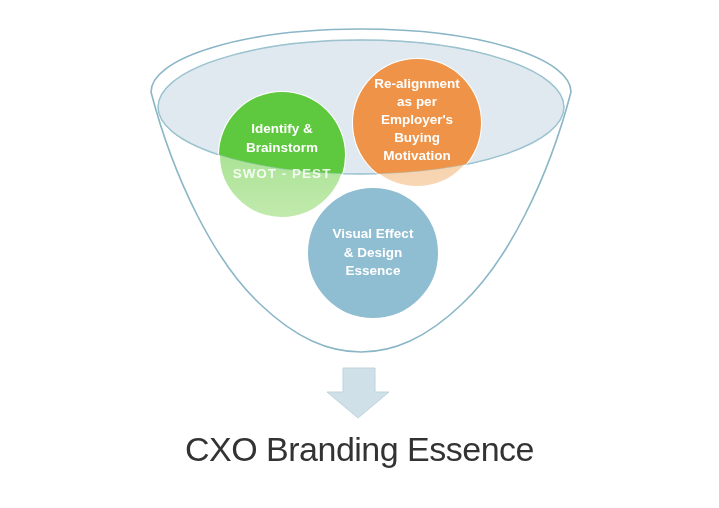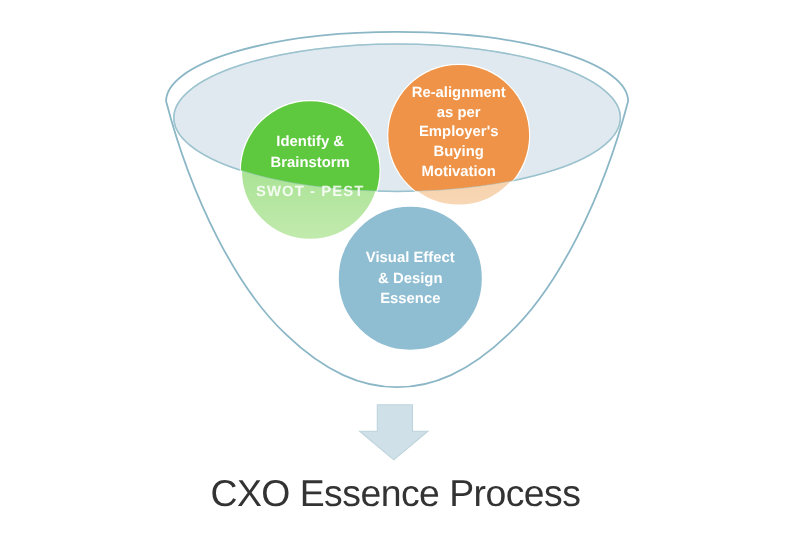--- a/index.html
+++ b/index.html
@@ -83,14 +83,14 @@
     <text x="417" y="142">Buying</text>
     <text x="417" y="160">Motivation</text>
 
     <text x="373" y="238">Visual Effect</text>
     <text x="373" y="257">&amp; Design</text>
     <text x="373" y="275">Essence</text>
 
     <path d="M 343 368 H 375 V 392 H 389 L 358 418 L 327 392 H 343 Z" stroke-width="1" fill="#cfe0e8" stroke="#bed3dc"></path>
   </svg>
 
-  <div class="diagram-title">CXO Essence Process</div>
+  <div class="diagram-title">CXO Branding Essence</div>
 </div>
 
 </body></html>

